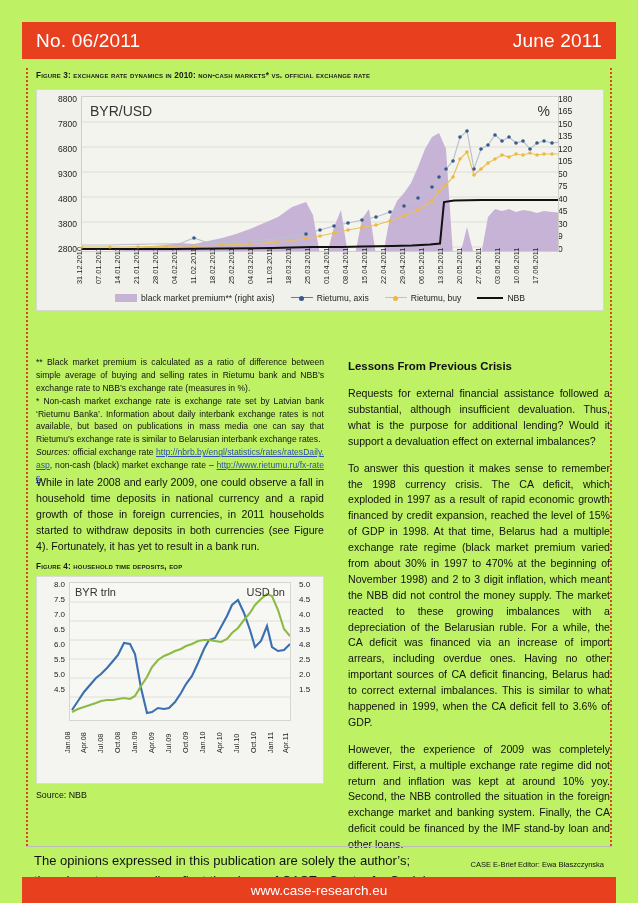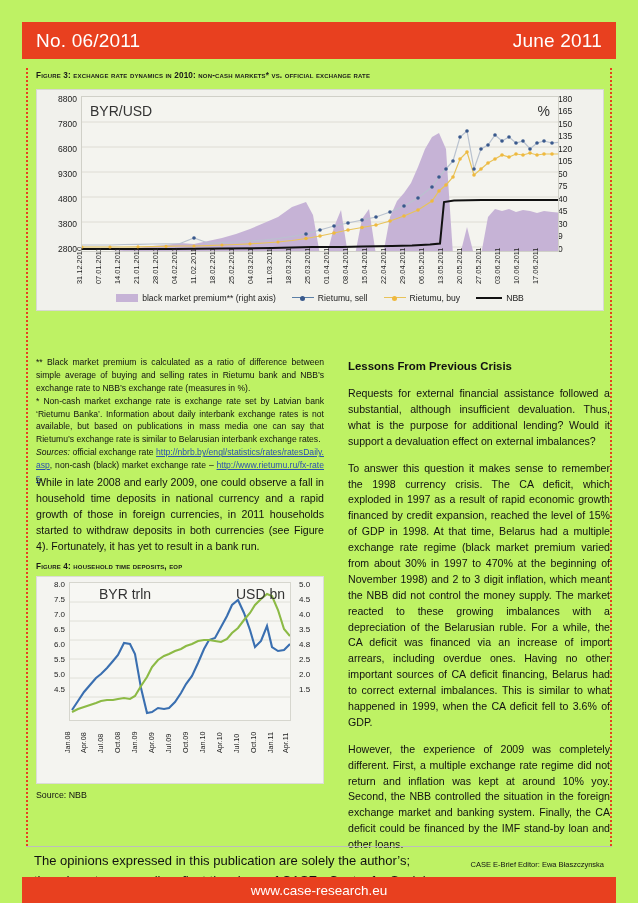--- a/index.html
+++ b/index.html
@@ -100,21 +100,21 @@
     position: absolute; left: 36px; top: 576px; width: 288px; height: 208px;
     background: #f4f4f0; border: 1px solid #dcdcd6;
   }
   .c4-plot {
     position: absolute; left: 32px; top: 5px; right: 32px; bottom: 62px;
     background: #f7f7f3; border: 1px solid #d6d6ce; overflow: hidden;
   }
   .c4-ylab-l, .c4-ylab-r { position: absolute; font-size: 8px; color: #222; width: 28px; }
   .c4-ylab-l { left: 0; text-align: right; }
   .c4-ylab-r { right: 0; text-align: left; padding-left: 4px; }
-  .c4-inner-lab { position: absolute; font-size: 14px; color: #333; margin-left: 24px; }
+  .c4-inner-lab { position: absolute; font-size: 11px; color: #333; }
   .c4-xlabels { position: absolute; left: 33px; right: 33px; bottom: 30px; height: 32px; }
   .c4-xtick {
     position: absolute; bottom: 0; transform-origin: left bottom;
     transform: rotate(-90deg); font-size: 7.2px; color: #222; white-space: nowrap;
   }
   .c4-legend {
     position: absolute; left: 0; right: 0; bottom: 4px; height: 16px;
     display: flex; align-items: center; justify-content: center; gap: 14px;
     font-size: 8.4px; color: #222;
   }
@@ -335,21 +335,21 @@
         <div class="c3-xtick" style="left:458px">17.06.2011</div>
       </div>
 
       <div class="c3-legend">
         <div class="lg-item">
           <span class="lg-swatch-area"></span>
           <span>black market premium** (right axis)</span>
         </div>
         <div class="lg-item">
           <span class="lg-line-blue"></span>
-          <span>Rietumu, sell</span>
+          <span>Rietumu, axis</span>
         </div>
         <div class="lg-item">
           <span class="lg-line-yellow"></span>
           <span>Rietumu, buy</span>
         </div>
         <div class="lg-item">
           <span class="lg-line-black"></span>
           <span>NBB</span>
         </div>
       </div>

